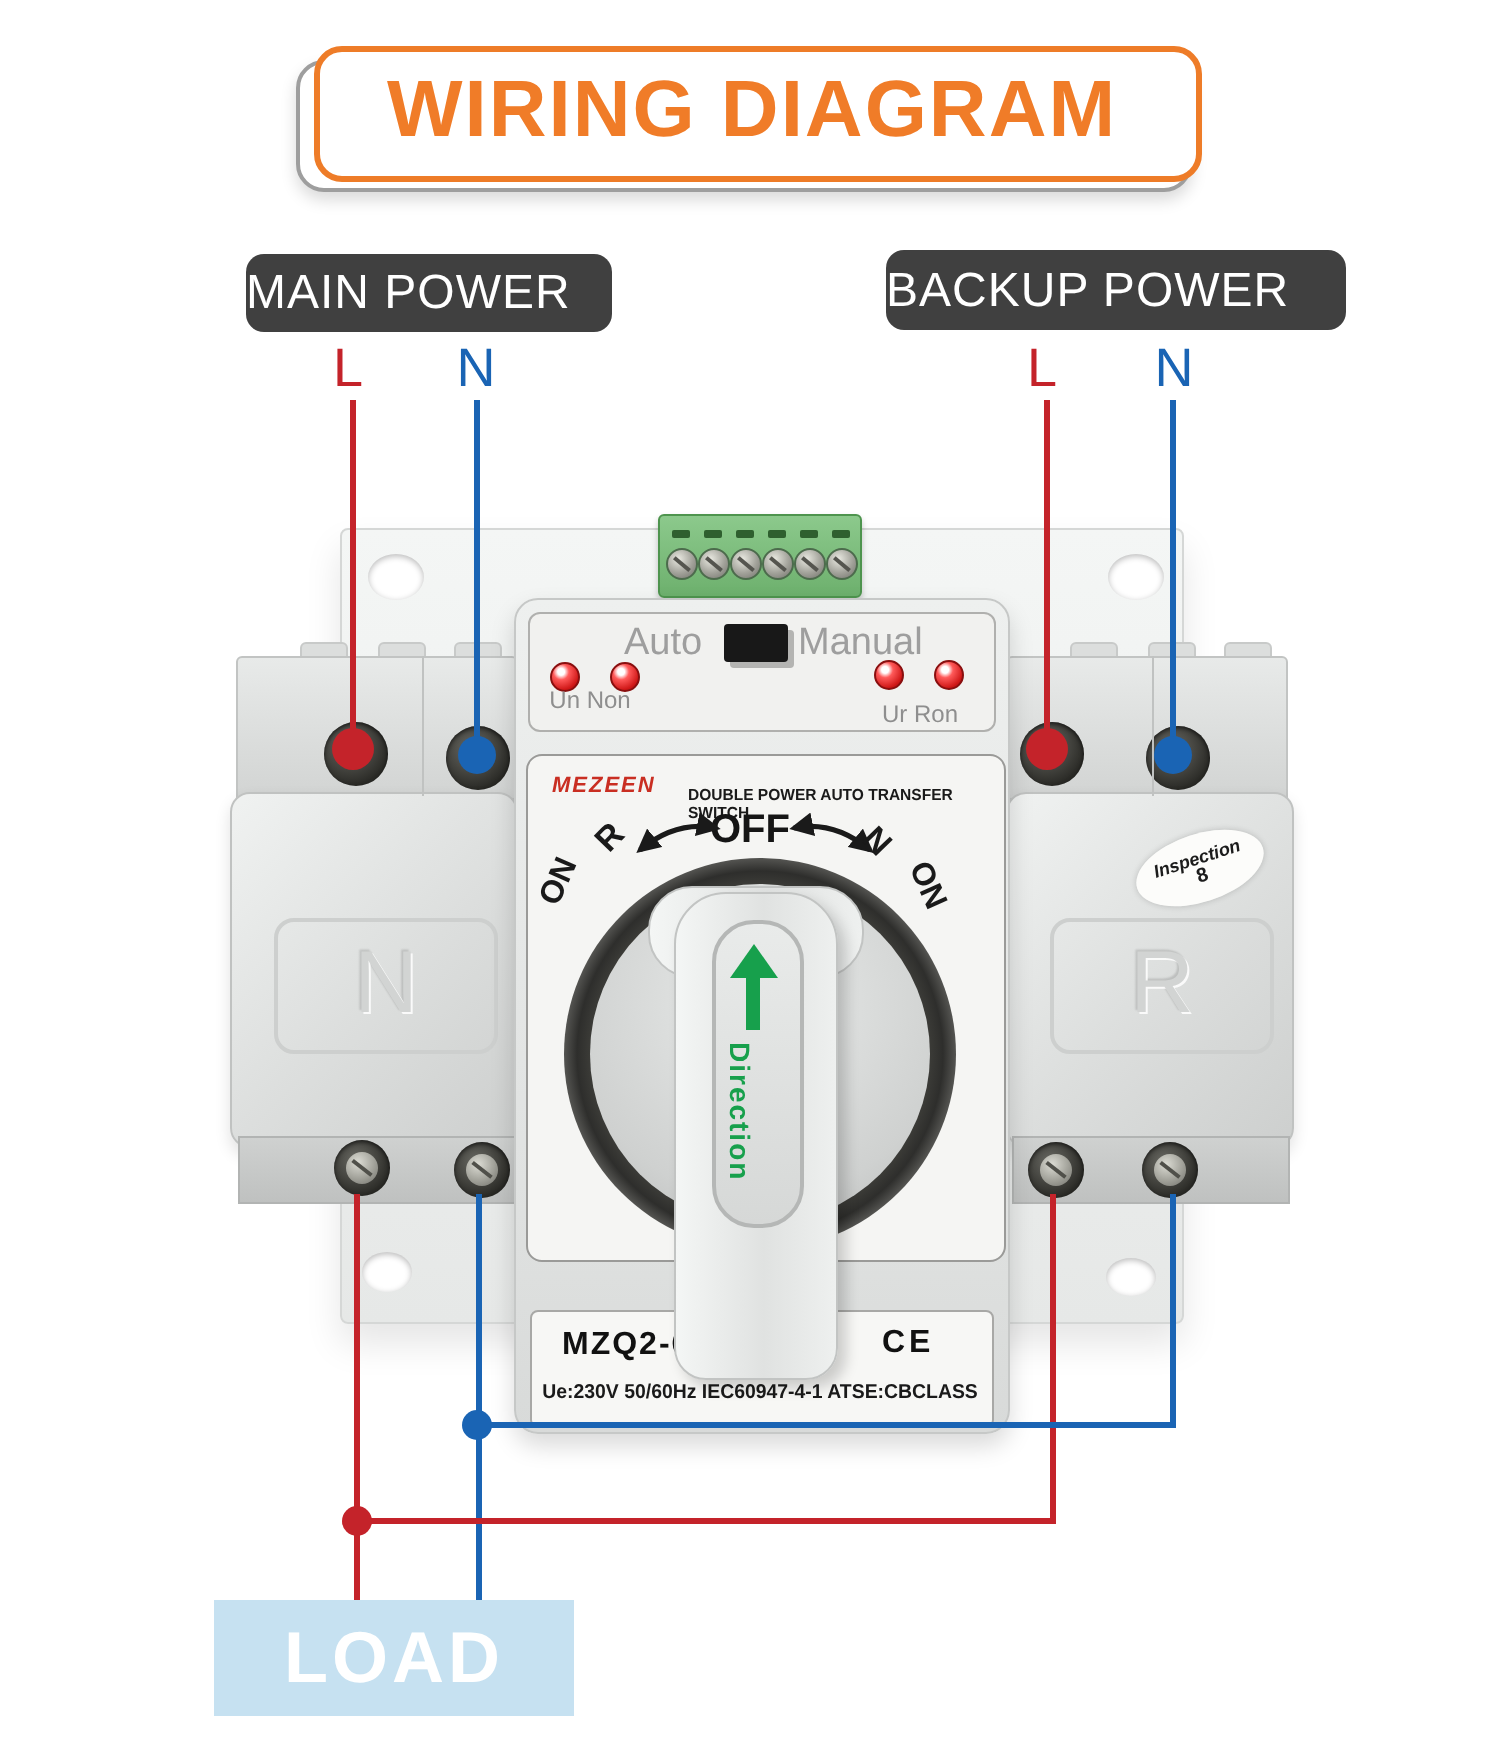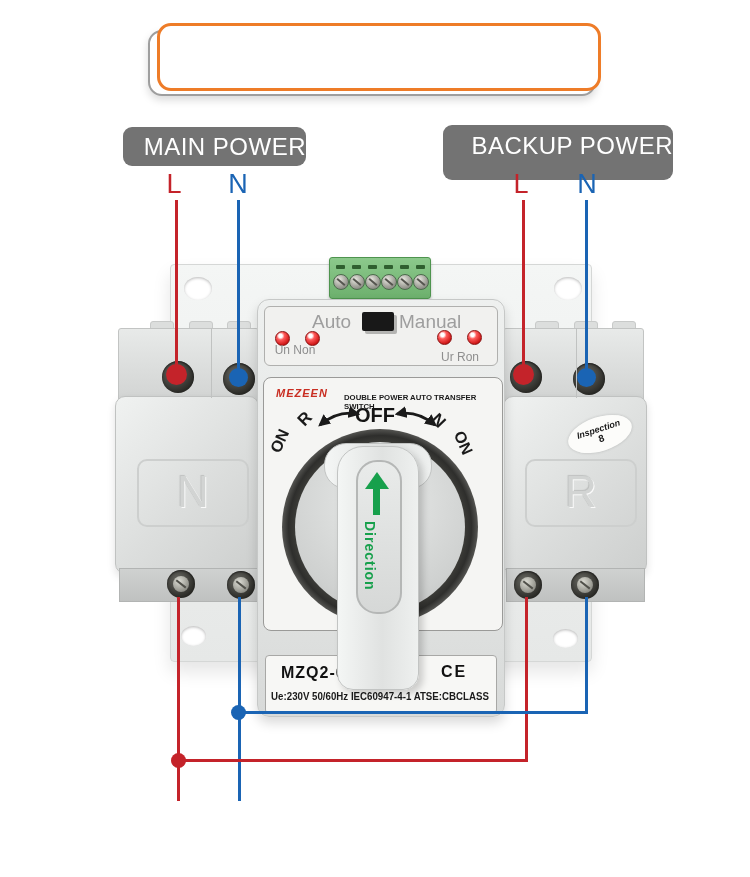--- a/index.html
+++ b/index.html
@@ -8,23 +8,23 @@
   .abs{position:absolute;}
 
   
   .title-back{left:148px;top:30px;width:444px;height:62px;border:2px solid #9e9e9e;border-radius:14px;
               background:#fff;box-shadow:0 4px 8px rgba(0,0,0,.15);}
   .title-front{left:157px;top:23px;width:438px;height:62px;border:3px solid #ee7c28;border-radius:14px;background:#fff;}
   .title-text{left:157px;top:23px;width:438px;height:64px;line-height:64px;text-align:center;
               font-size:40px;font-weight:800;color:#f07c28;letter-spacing:1px;}
 
   
-  .pwr-badge{background:#737373;border-radius:9px;color:#ffffff;text-align:right;font-size:24px;letter-spacing:.5px;}
+  .pwr-badge{background:#404040;border-radius:9px;color:#ffffff;text-align:left;font-size:24px;letter-spacing:.5px;}
   .badge-main{left:123px;top:127px;width:183px;height:39px;line-height:40px;}
-  .badge-backup{left:443px;top:125px;width:230px;height:55px;line-height:41px;}
+  .badge-backup{left:443px;top:125px;width:230px;height:40px;line-height:41px;}
 
   
   .ln{width:34px;height:32px;text-align:center;font-size:27px;font-weight:500;line-height:32px;}
   .ln-red{color:#c4232a;} .ln-blue{color:#1a64b4;}
 
   
   .wire-v{width:3px;z-index:30;}
   .wire-h{height:3px;z-index:30;}
   .w-red{background:#c4232a;} .w-blue{background:#1a64b4;}
   .dot{border-radius:50%;z-index:31;}
@@ -109,20 +109,21 @@
   .load-badge{left:107px;top:800px;width:180px;height:58px;background:#c6e1f1;color:#ffffff;
               font-size:36px;font-weight:800;letter-spacing:2px;text-align:center;line-height:58px;z-index:40;}
 </style>
 </head>
 <body>
 
 <div id="canvas">
 
   <div class="abs title-back"></div>
   <div class="abs title-front"></div>
+  <div class="abs title-text">WIRING DIAGRAM</div>
 
   <div class="abs pwr-badge badge-main">MAIN POWER</div>
   <div class="abs pwr-badge badge-backup">BACKUP POWER</div>
 
   <div class="abs ln ln-red" style="left:157px;top:168px;">L</div>
   <div class="abs ln ln-blue" style="left:221px;top:168px;">N</div>
   <div class="abs ln ln-red" style="left:504px;top:168px;">L</div>
   <div class="abs ln ln-blue" style="left:570px;top:168px;">N</div>
 
   <div class="abs backplate"></div>
@@ -242,14 +243,15 @@
 
   <div class="abs wire-v w-red" style="left:177px;top:597px;height:204px;"></div>
   <div class="abs wire-v w-blue" style="left:238px;top:597px;height:204px;"></div>
   <div class="abs wire-v w-red" style="left:525px;top:597px;height:165px;"></div>
   <div class="abs wire-v w-blue" style="left:585px;top:597px;height:117px;"></div>
   <div class="abs wire-h w-blue" style="left:238px;top:711px;width:350px;"></div>
   <div class="abs wire-h w-red" style="left:177px;top:759px;width:351px;"></div>
   <div class="abs dot dot-blue" style="left:231px;top:705px;width:15px;height:15px;"></div>
   <div class="abs dot dot-red" style="left:171px;top:753px;width:15px;height:15px;"></div>
 
+  <div class="abs load-badge">LOAD</div>
 
 </div>
 
 </body></html>

